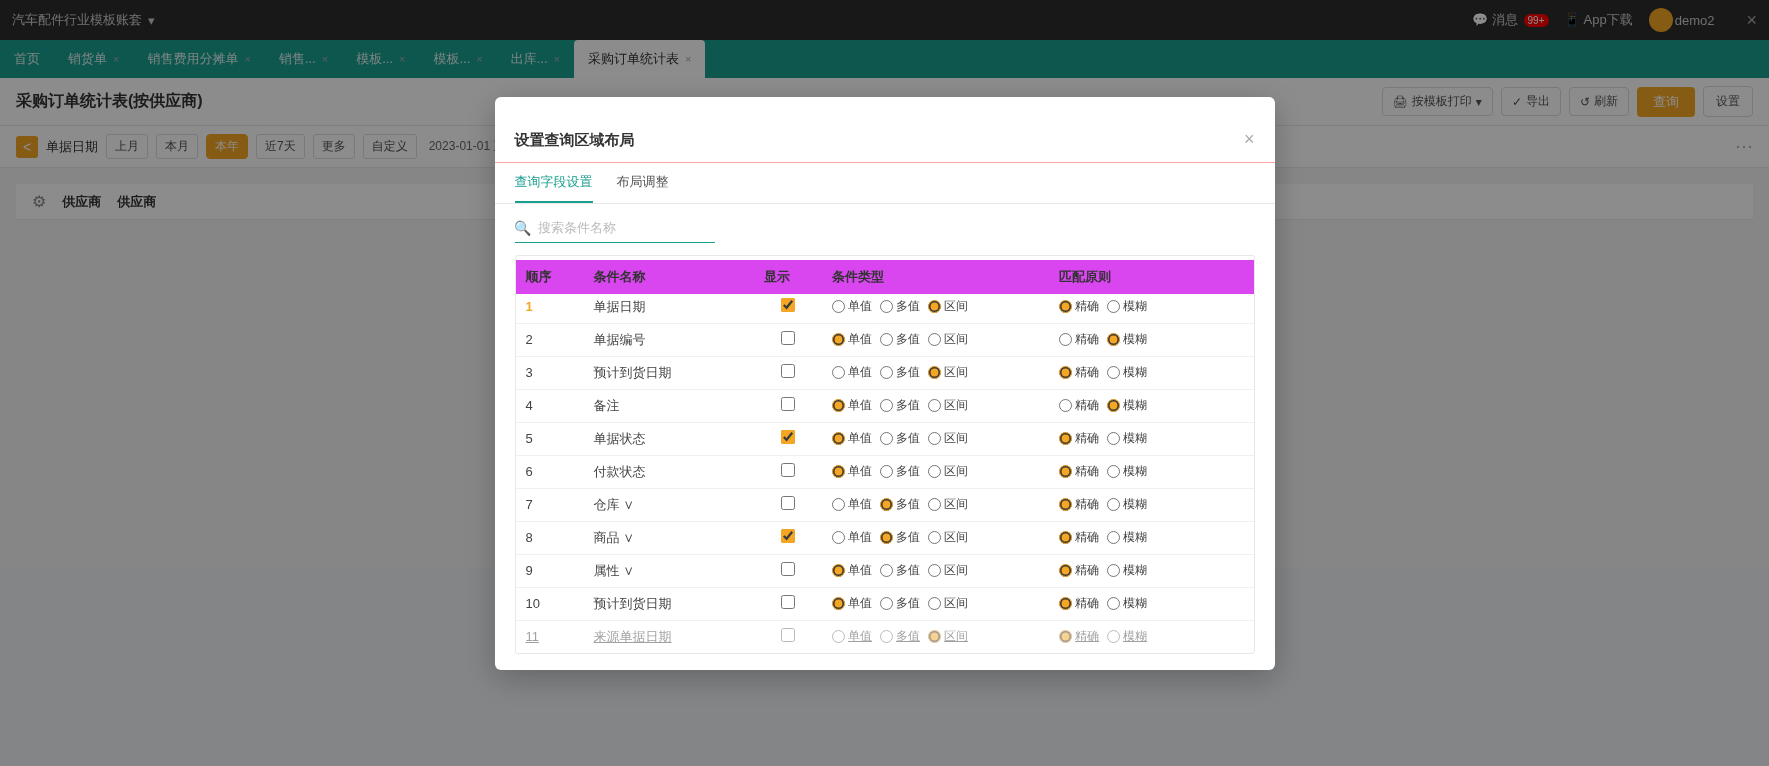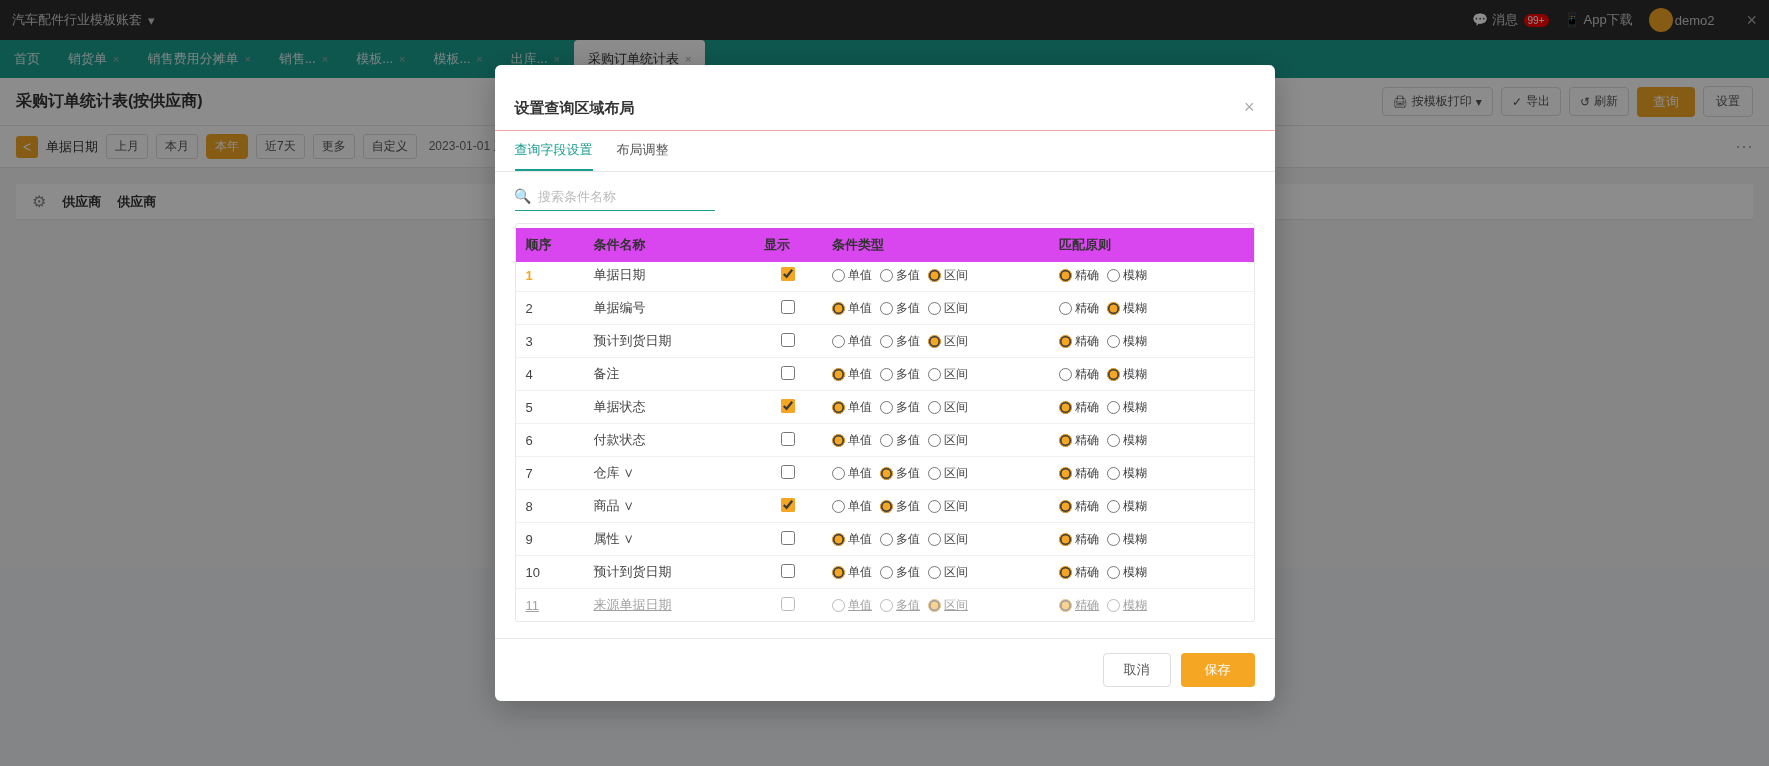--- a/index.html
+++ b/index.html
@@ -551,18 +551,14 @@
                     <label class="radio-item"><input type="radio" name="rule-11" value="精确" checked="" style="">精确</label>
                     <label class="radio-item"><input type="radio" name="rule-11" value="模糊" style="">模糊</label>
                   </div>
                 </td>
               </tr>
             </tbody>
         </table>
       </div>
     </div>
 
-    <div class="modal-footer">
-      <button class="btn-cancel">取消</button>
-      <button class="btn-save">保存</button>
-    </div>
   </div>
 </div>
 
 </body></html>

